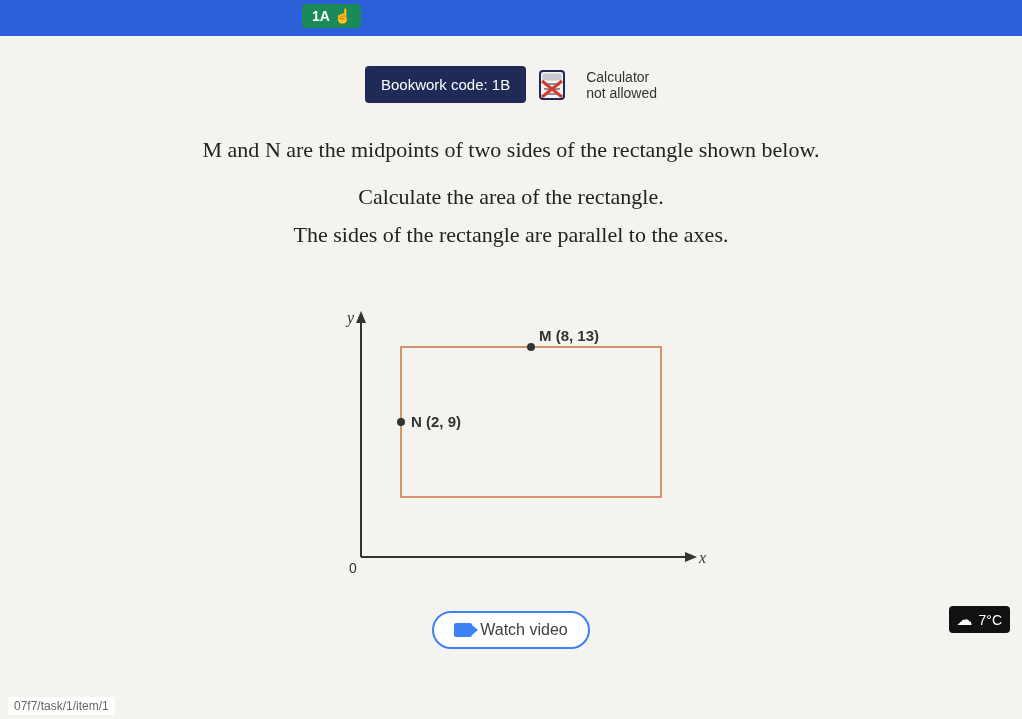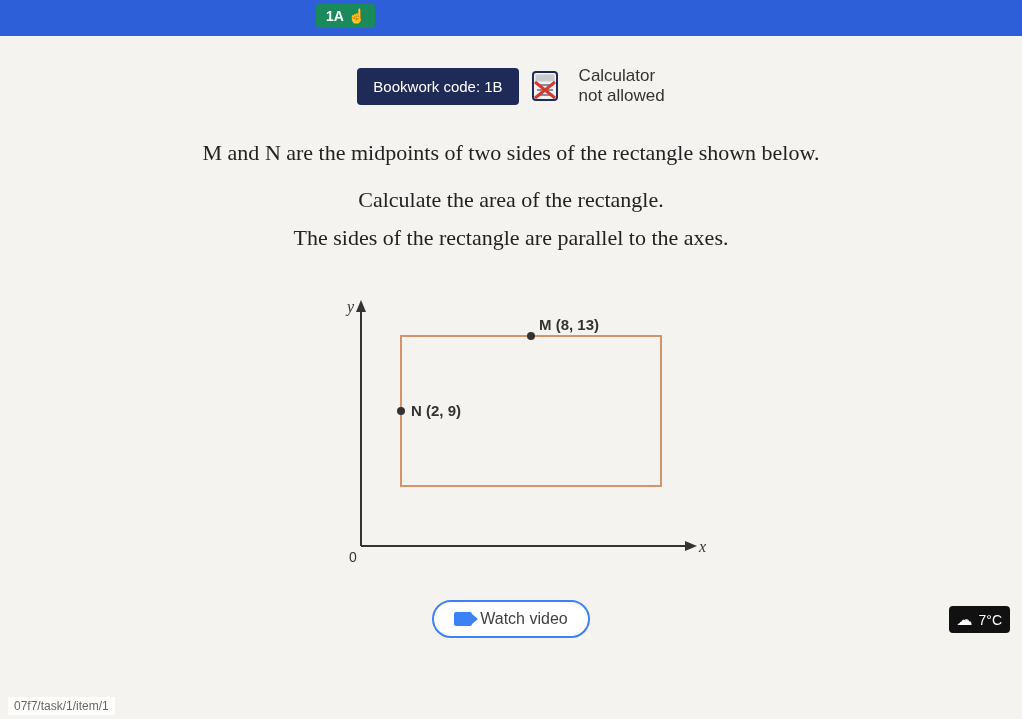--- a/index.html
+++ b/index.html
@@ -1,26 +1,26 @@
 <!DOCTYPE html>
 <html><head>
 <meta charset="utf-8">
 <style>
 *{box-sizing:border-box;margin:0;padding:0}
 body{font-family:Georgia,serif;background:#f5f3ef;width:1022px;height:719px;overflow:hidden;position:relative}
 .topbar{background:#2c5fd8;height:36px;position:relative}
-.tab{position:absolute;left:316px;top:4px;background:#1a8a5a;color:#fff;padding:4px 10px;border-radius:4px;font-family:Arial,sans-serif;font-weight:bold;font-size:14px;display:flex;align-items:center;gap:4px}
+.tab{position:absolute;left:302px;top:4px;background:#1a8a5a;color:#fff;padding:4px 10px;border-radius:4px;font-family:Arial,sans-serif;font-weight:bold;font-size:14px;display:flex;align-items:center;gap:4px}
 .tab .hand{font-size:14px}
 .content{padding:30px 40px 0 40px;text-align:center}
 .badges{display:flex;justify-content:center;align-items:center;gap:12px;margin-bottom:28px}
 .bookwork{background:#1f2a56;color:#fff;padding:10px 16px;border-radius:4px;font-family:Arial,sans-serif;font-size:15px}
-.calc{display:flex;align-items:center;gap:20px;font-family:Arial,sans-serif;font-size:17px;color:#333;text-align:left}
+.calc{display:flex;align-items:center;gap:20px;font-family:Arial,sans-serif;font-size:14px;color:#333;text-align:left}
 .calc-icon{position:relative;width:28px;height:32px}
 .calc-icon svg{width:28px;height:32px}
-.question{font-size:22px;color:#222;line-height:1.7;margin-bottom:30px;font-family:Georgia,serif}
+.question{font-size:22px;color:#222;line-height:1.7;margin-bottom:44px;font-family:Georgia,serif}
 .question .mn{font-family:'Times New Roman',serif}
 .figure{display:flex;justify-content:center;margin-top:10px}
 .figure svg{width:420px;height:300px}
 .watch-btn{display:inline-flex;align-items:center;gap:8px;border:2px solid #3b82f6;color:#404040;background:#fff;padding:8px 20px;border-radius:24px;font-family:Arial,sans-serif;font-size:16px;font-weight:500;cursor:pointer;margin-top:14px}
 .watch-btn .cam{width:18px;height:14px;background:#3b82f6;border-radius:2px;position:relative}
 .watch-btn .cam::after{content:"";position:absolute;right:-6px;top:2px;border-left:6px solid #3b82f6;border-top:5px solid transparent;border-bottom:5px solid transparent}
 .urlbar{position:absolute;bottom:4px;left:8px;font-family:Arial,sans-serif;font-size:12px;color:#666;background:rgba(255,255,255,.85);padding:2px 6px}
 .weather{position:absolute;right:12px;bottom:86px;color:#fff;font-family:Arial,sans-serif;font-size:14px;display:flex;align-items:center;gap:6px;background:#111;padding:4px 8px;border-radius:4px}
 .weather .cloud{font-size:16px}
 </style>

